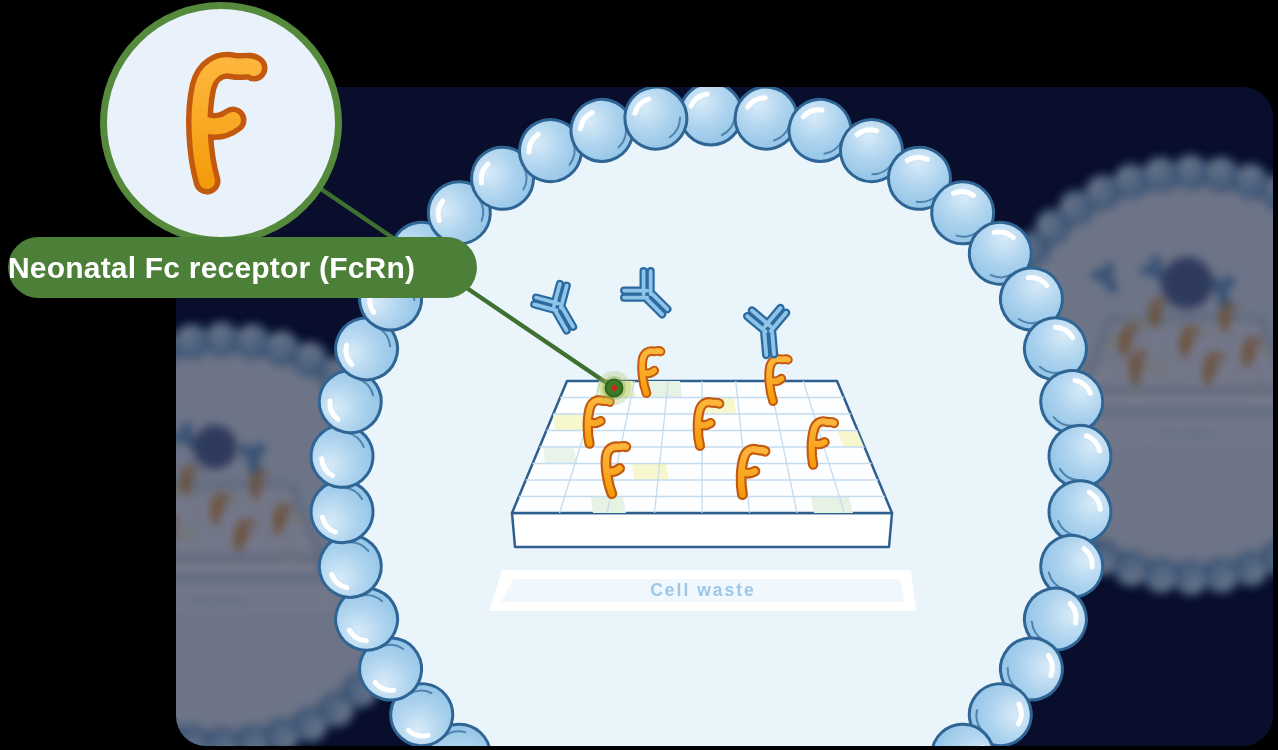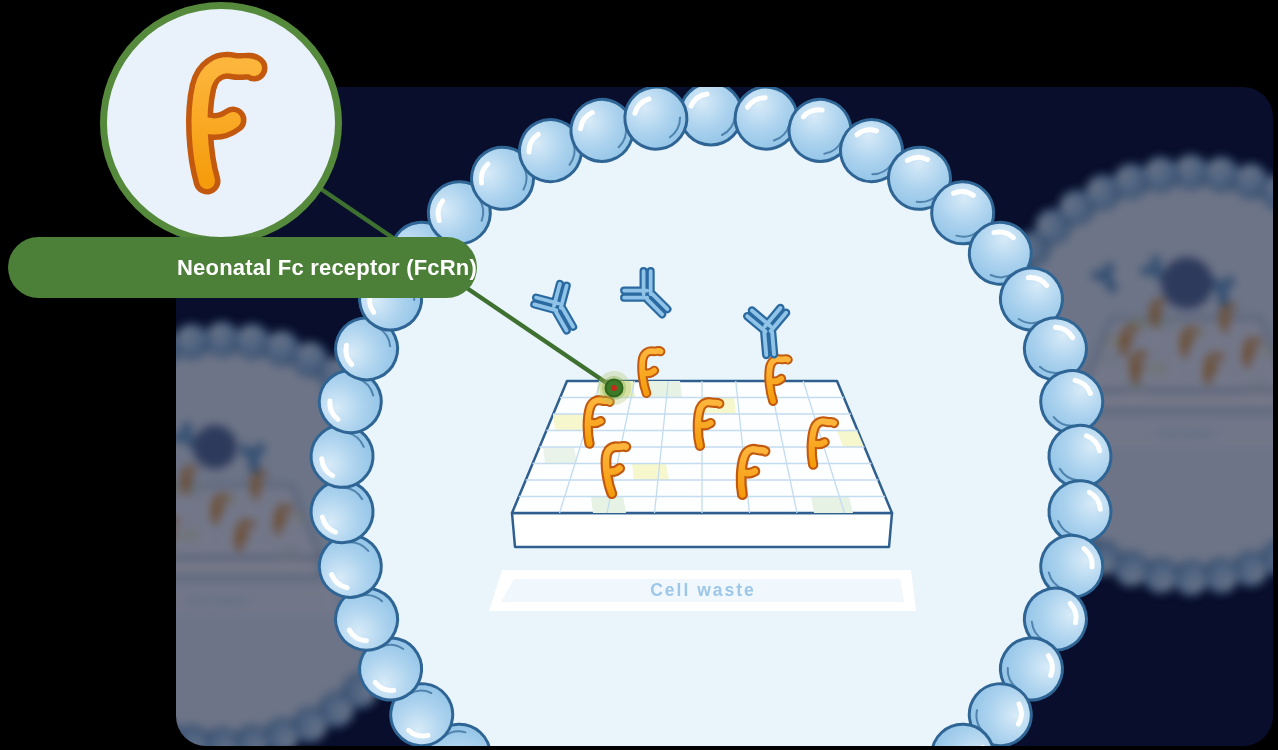--- a/index.html
+++ b/index.html
@@ -11,22 +11,22 @@
   .f-lite{stroke:url(#fG);stroke-width:16;fill:none;stroke-linecap:round;stroke-linejoin:round;}
   
   .ab-dark{stroke:#2a6aa0;stroke-width:6.5;fill:none;stroke-linecap:round;}
   .ab-lite{stroke:#8fc3e8;stroke-width:3;fill:none;stroke-linecap:round;}
   .bg-blur{filter:blur(5px);opacity:.45;}
   
   .callout-circle{position:absolute;left:100px;top:2px;width:242px;height:242px;z-index:3;
     box-sizing:border-box;border:7px solid #55893b;border-radius:50%;background:#e9f2fa;
     display:flex;align-items:center;justify-content:center;}
   .callout-label{position:absolute;left:8px;top:237px;width:469px;height:61px;z-index:4;
-    background:#4c7f37;border-radius:31px;display:flex;align-items:center;justify-content:flex-end;
-    color:#ffffff;font-weight:bold;font-size:22px;letter-spacing:.2px;}
+    background:#4c7f37;border-radius:31px;display:flex;align-items:center;justify-content:flex-start;
+    color:#ffffff;font-weight:bold;font-size:30px;letter-spacing:.2px;}
   .waste-text{font-family:"Liberation Sans",sans-serif;font-weight:bold;font-size:17.5px;
     fill:#9cc7e9;letter-spacing:2px;text-anchor:middle;}
 </style>
 </head>
 <body>
 
 <div class="stage">
 
 <svg class="scene" width="1278" height="750" viewBox="0 0 1278 750">
   <defs>

